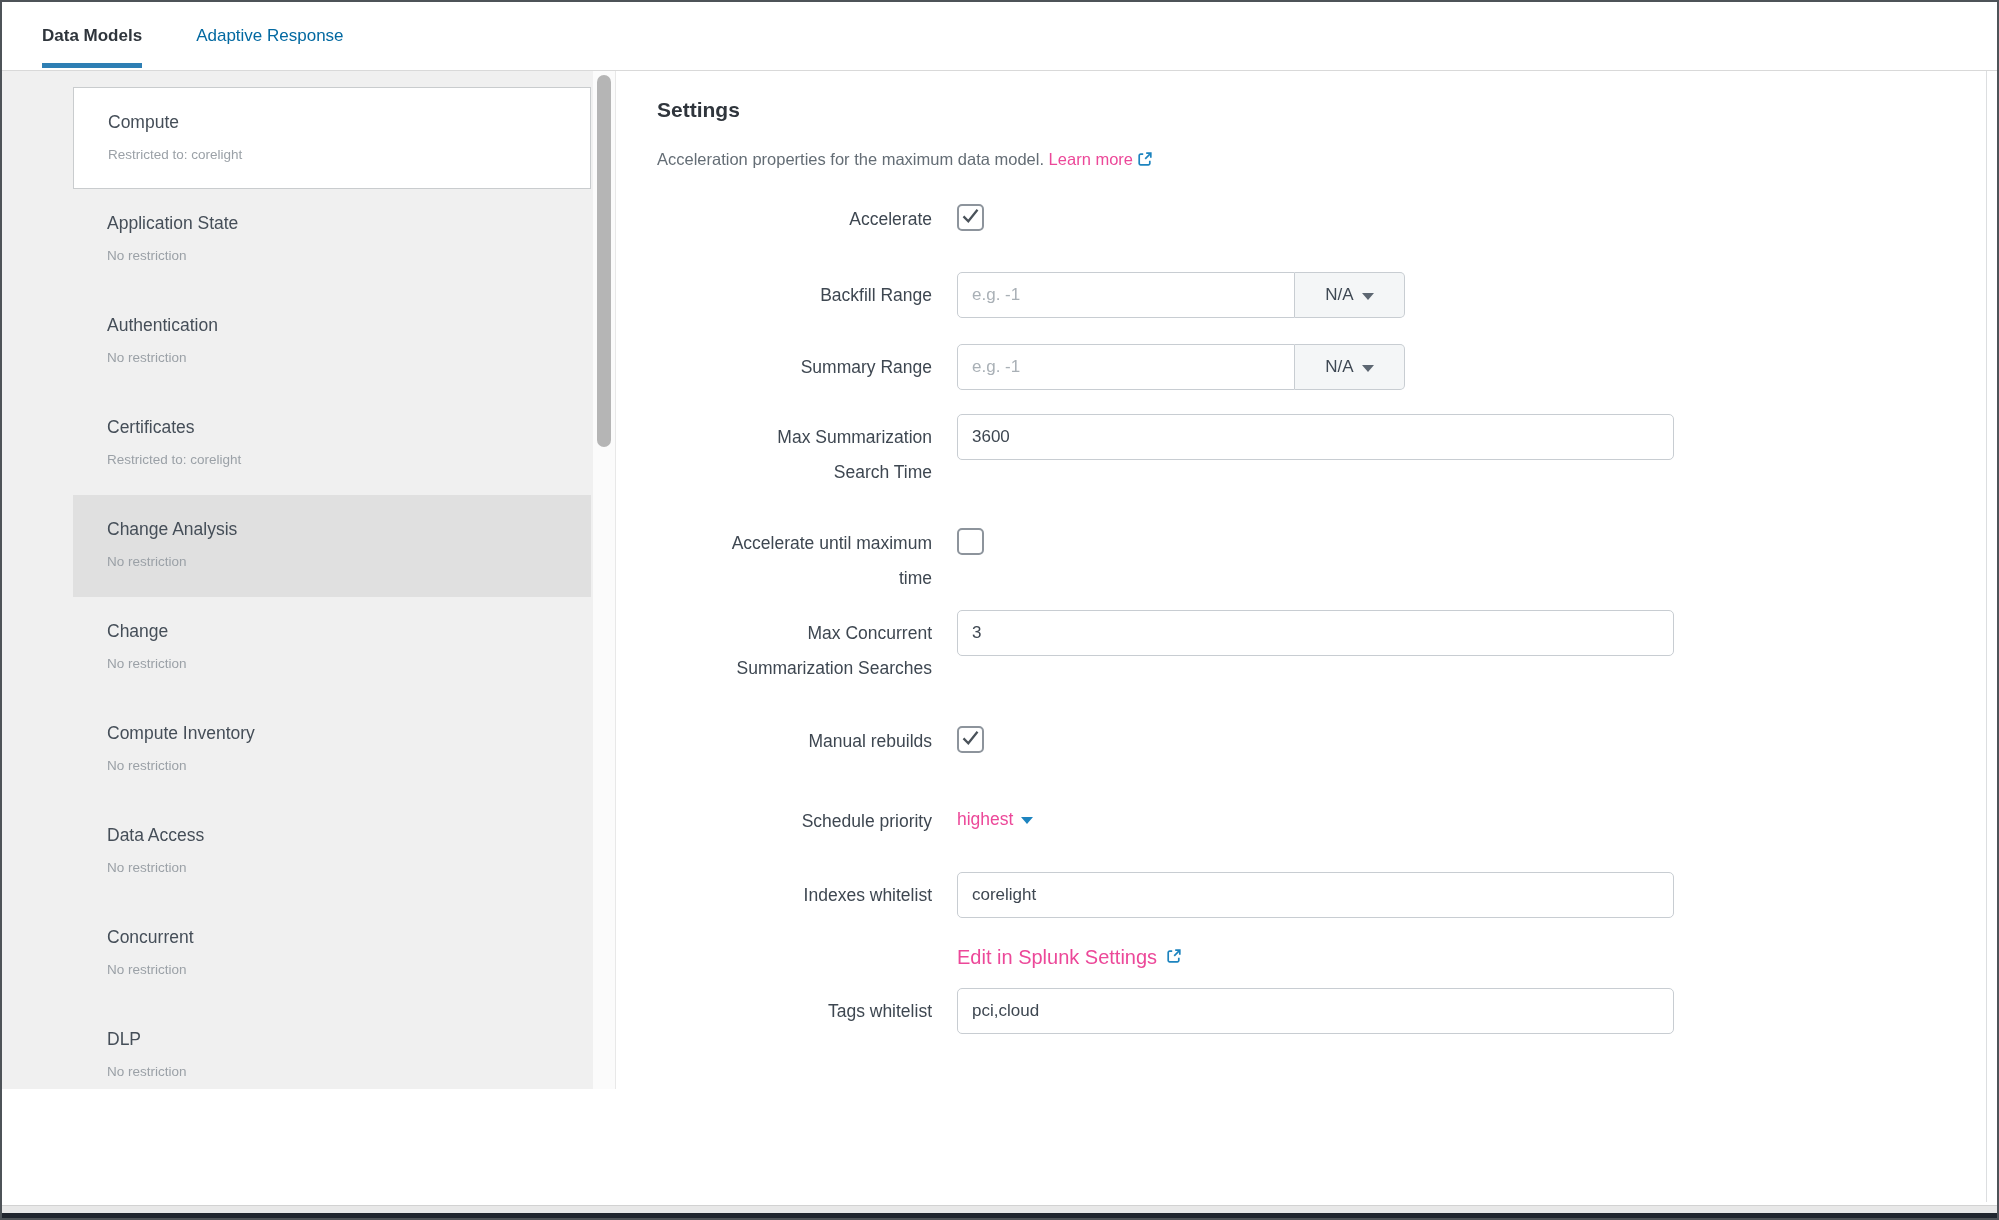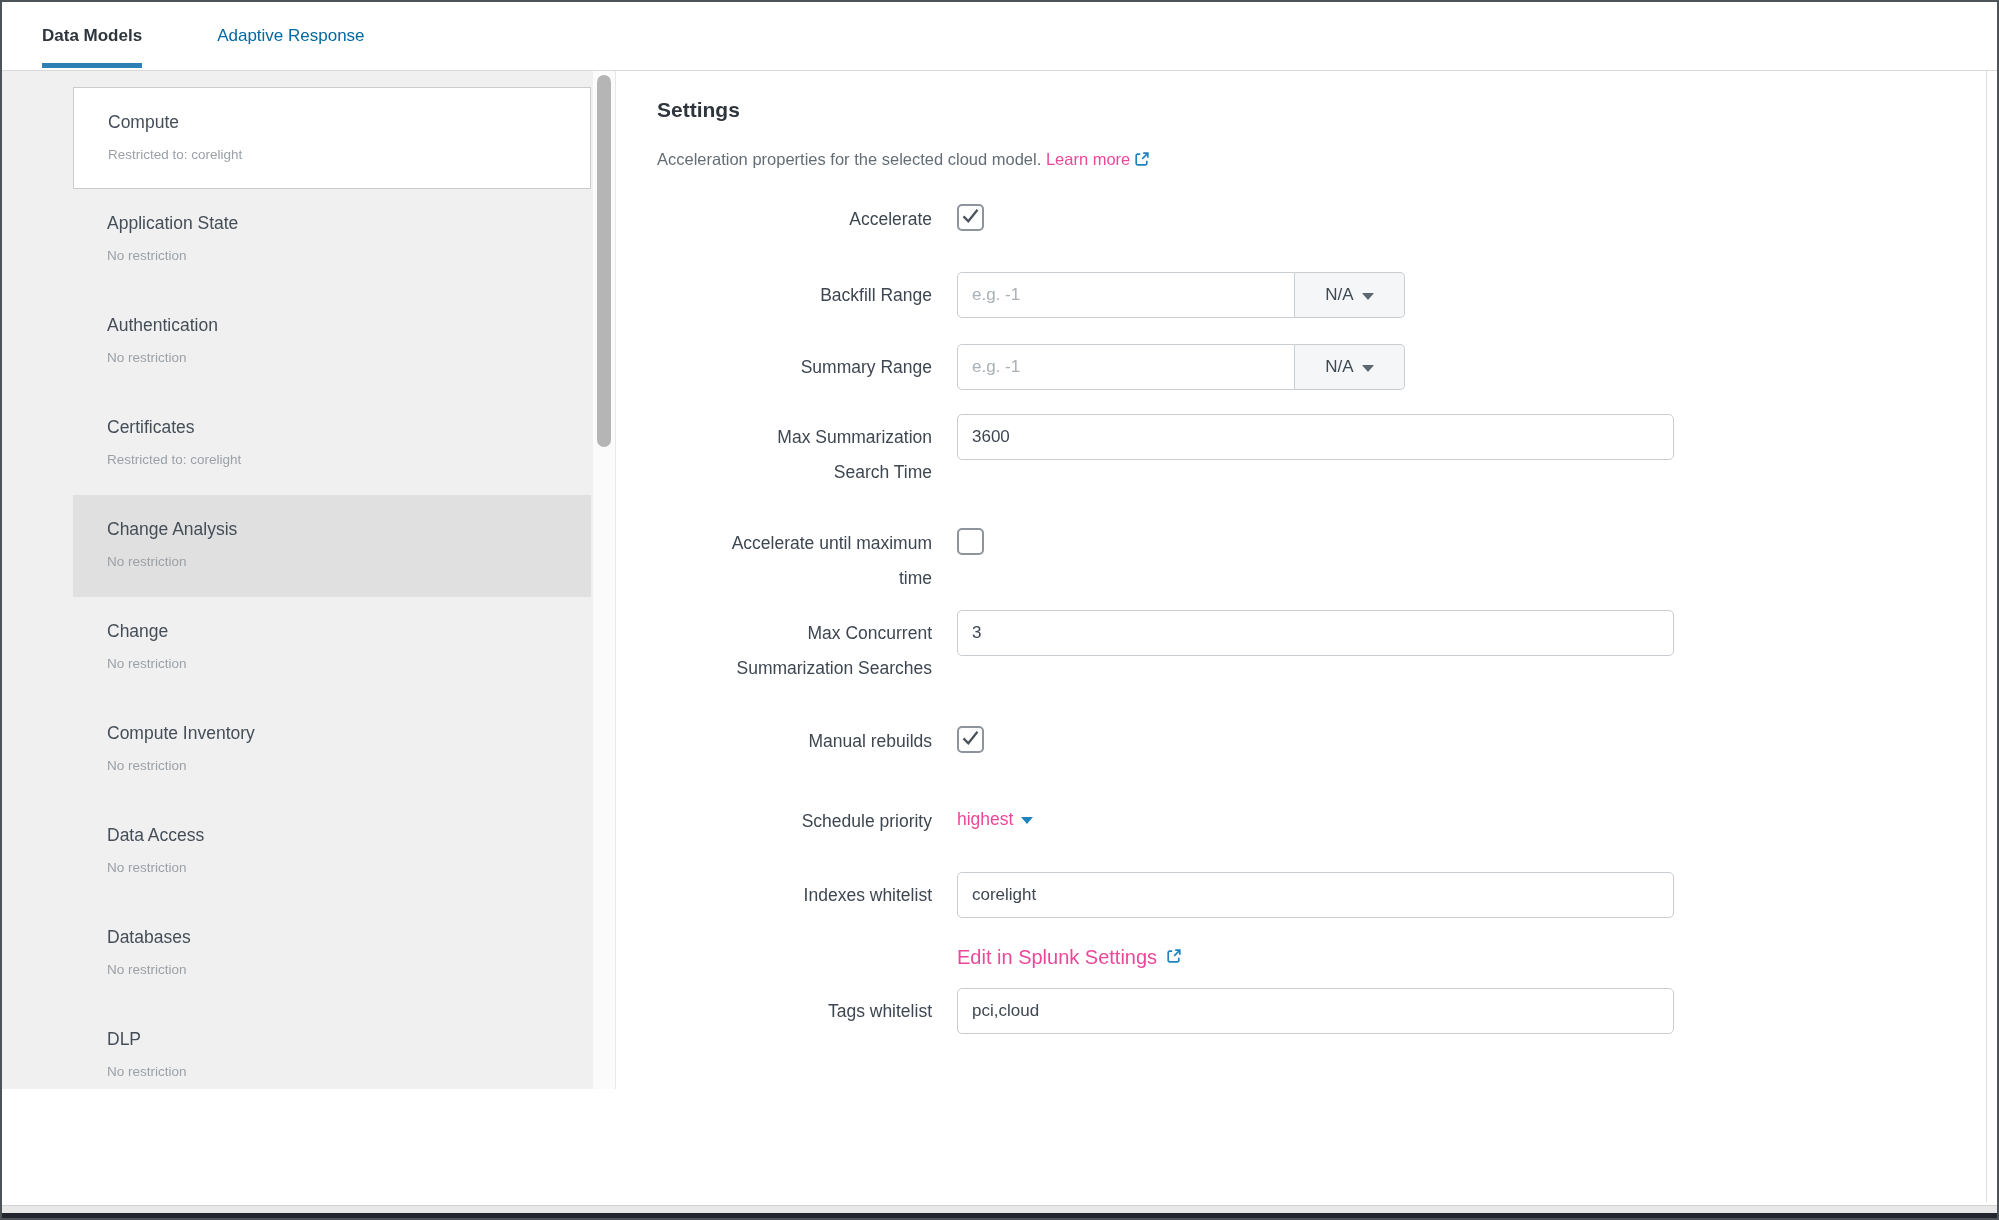--- a/index.html
+++ b/index.html
@@ -5,21 +5,21 @@
   html,body{margin:0;padding:0;background:#f2f2f2;}
   *{box-sizing:border-box;}
   .frame{
     position:relative;width:1999px;height:1220px;
     border:2px solid #4e5358;background:#fff;overflow:hidden;
     font-family:"Liberation Sans","DejaVu Sans",sans-serif;
     color:#3e4751;
   }
   
   .tabbar{position:absolute;left:0;top:0;right:0;height:69px;background:#fff;
-    border-bottom:1px solid #d9d9d9;display:flex;align-items:stretch;padding-left:40px;z-index:5;gap:21px;}
+    border-bottom:1px solid #d9d9d9;display:flex;align-items:stretch;padding-left:40px;z-index:5;}
   .tab{position:relative;display:flex;align-items:center;margin-right:54px;
     font-size:17px;color:#0369a1;cursor:pointer;}
   .tab.active{font-weight:bold;color:#2f353c;}
   .tab.active::after{content:"";position:absolute;left:0;right:0;bottom:2px;height:5px;background:#2e7fb4;}
   
   .sidebar{position:absolute;left:0;top:69px;width:591px;height:1018px;
     background:#f0f0f0;overflow:hidden;}
   .sd-item{margin:0 2px 0 71px;height:102px;padding:24px 0 0 34px;cursor:pointer;}
   .sd-item.card{background:#fff;border:1px solid #c9ccce;margin-top:16px;}
   .sd-item.selected{background:#e0e0e0;}
@@ -112,39 +112,39 @@
     </div>
     <div class="sd-item">
       <div class="sd-title">Compute Inventory</div>
       <div class="sd-sub">No restriction</div>
     </div>
     <div class="sd-item">
       <div class="sd-title">Data Access</div>
       <div class="sd-sub">No restriction</div>
     </div>
     <div class="sd-item">
-      <div class="sd-title">Databases</div>
+      <div class="sd-title">Concurrent</div>
       <div class="sd-sub">No restriction</div>
     </div>
     <div class="sd-item">
       <div class="sd-title">DLP</div>
       <div class="sd-sub">No restriction</div>
     </div>
   </div>
 
   <div class="sb-track">
     <div class="sb-thumb"></div>
   </div>
 
   <div class="right-line"></div>
 
   <div class="main">
     <div class="h-settings">Settings</div>
     <div class="subtitle">
-      <span>Acceleration properties for the selected cloud model.</span>
+      <span>Acceleration properties for the maximum data model.</span>
       <span class="link"><span>Learn more</span><span class="ext-icon"><svg width="16" height="16" viewBox="0 0 16 16">
               <path d="M6.2 3.2 H3.6 A1.4 1.4 0 0 0 2.2 4.6 V12.4 A1.4 1.4 0 0 0 3.6 13.8 H11.4 A1.4 1.4 0 0 0 12.8 12.4 V9.8" fill="none" stroke="currentColor" stroke-width="1.7"></path>
               <path d="M9.2 2.2 H13.8 V6.8" fill="none" stroke="currentColor" stroke-width="1.7"></path>
               <path d="M13.6 2.4 L8.2 7.8" fill="none" stroke="currentColor" stroke-width="1.7"></path>
             </svg></span></span>
     </div>
 
     <div class="form">
 
       <div class="row mb-a">

